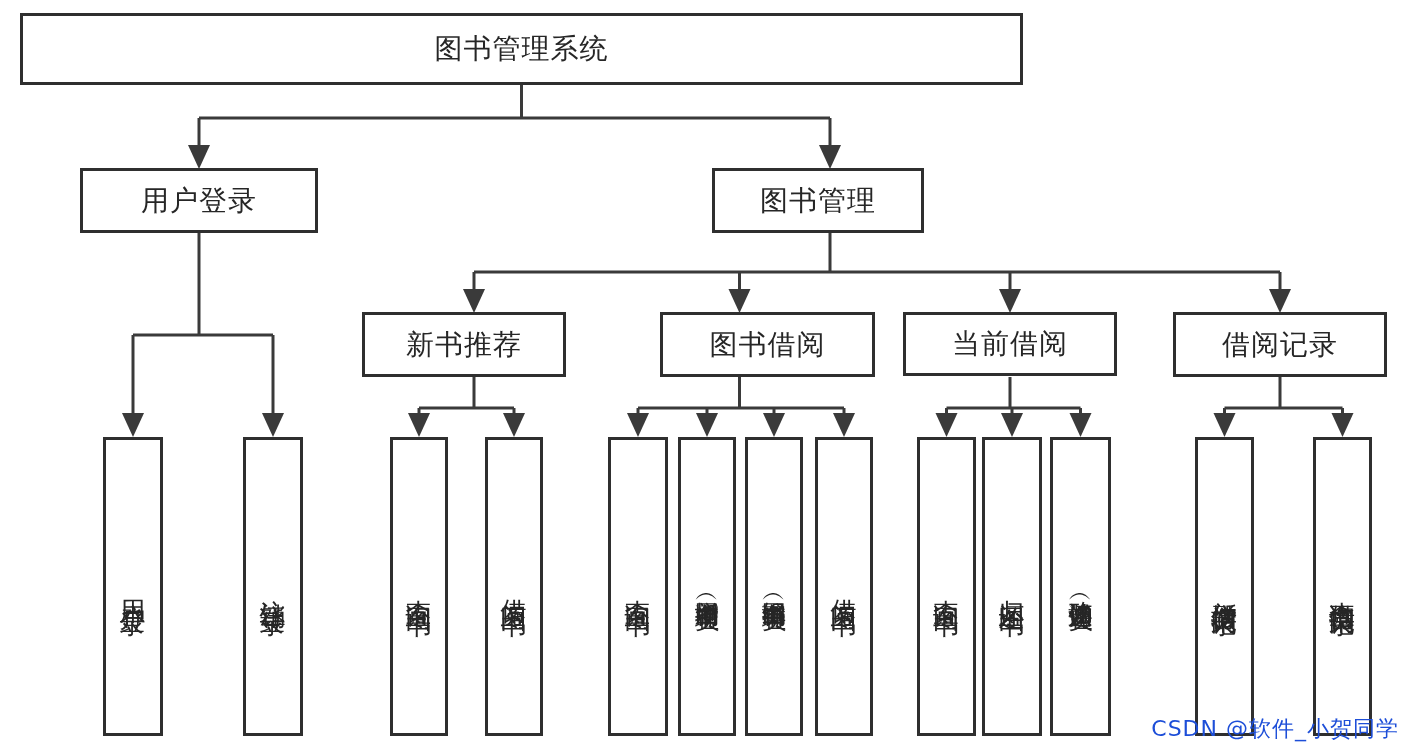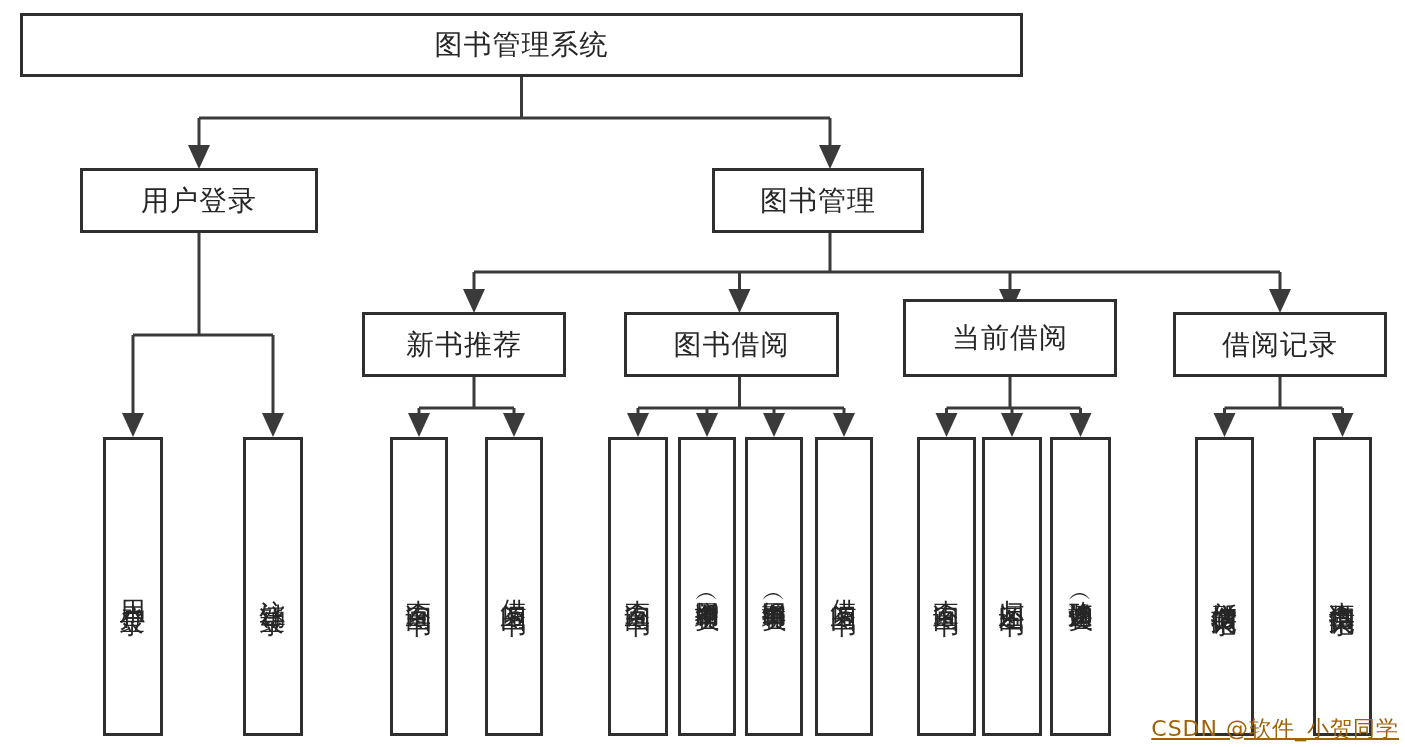--- a/index.html
+++ b/index.html
@@ -49,24 +49,23 @@
   .node.v.dense {
     font-size: 24px;
     letter-spacing: 1px;
   }
   .watermark {
     position: absolute;
     right: 6px;
     bottom: 3px;
     font-size: 22px;
     letter-spacing: 1px;
-    color: #a16207;
+    color: #1d4ed8;
     white-space: nowrap;
     pointer-events: none;
-    text-decoration: underline;
   }
 </style>
 </head>
 <body>
 
 <svg id="connectors" viewBox="0 0 1405 747" xmlns="http://www.w3.org/2000/svg">
   <defs>
     <marker id="arw" markerUnits="userSpaceOnUse" markerWidth="28" markerHeight="26" refX="18" refY="13" orient="auto">
       <path d="M0,2 L24,13 L0,24 Z" fill="#3a3a3a"></path>
     </marker>
@@ -97,28 +96,28 @@
     <path marker-end="url(#arw)" d="M774,408 V431"></path>
     <path marker-end="url(#arw)" d="M844,408 V431"></path>
     <path marker-end="url(#arw)" d="M946.5,408 V431"></path>
     <path marker-end="url(#arw)" d="M1012,408 V431"></path>
     <path marker-end="url(#arw)" d="M1080.5,408 V431"></path>
     <path marker-end="url(#arw)" d="M1224.5,408 V431"></path>
     <path marker-end="url(#arw)" d="M1342.5,408 V431"></path>
   </g>
 </svg>
 
-<div class="node h" style="left:20px;top:13px;width:1003px;height:64px">图书管理系统</div>
+<div class="node h" style="left:20px;top:13px;width:1003px;height:72px">图书管理系统</div>
 
 <div class="node h" style="left:80px;top:168px;width:238px;height:65px">用户登录</div>
 <div class="node h" style="left:712px;top:168px;width:212px;height:65px">图书管理</div>
 
 <div class="node h" style="left:362px;top:312px;width:204px;height:65px">新书推荐</div>
-<div class="node h" style="left:624px;top:312px;width:215px;height:65px">图书借阅</div>
-<div class="node h" style="left:903px;top:299px;width:214px;height:78px">当前借阅</div>
+<div class="node h" style="left:660px;top:312px;width:215px;height:65px">图书借阅</div>
+<div class="node h" style="left:903px;top:312px;width:214px;height:64px">当前借阅</div>
 <div class="node h" style="left:1173px;top:312px;width:214px;height:65px">借阅记录</div>
 
 <div class="node v" style="left:103px;top:437px;width:60px;height:299px">用户登录</div>
 <div class="node v" style="left:243px;top:437px;width:60px;height:299px">注销登录</div>
 
 <div class="node v" style="left:390px;top:437px;width:58px;height:299px">查询图书</div>
 <div class="node v" style="left:485px;top:437px;width:58px;height:299px">借阅图书</div>
 
 <div class="node v" style="left:608px;top:437px;width:60px;height:299px">查询图书</div>
 <div class="node v dense" style="left:678px;top:437px;width:58px;height:299px">新增图书（管理员）</div>

